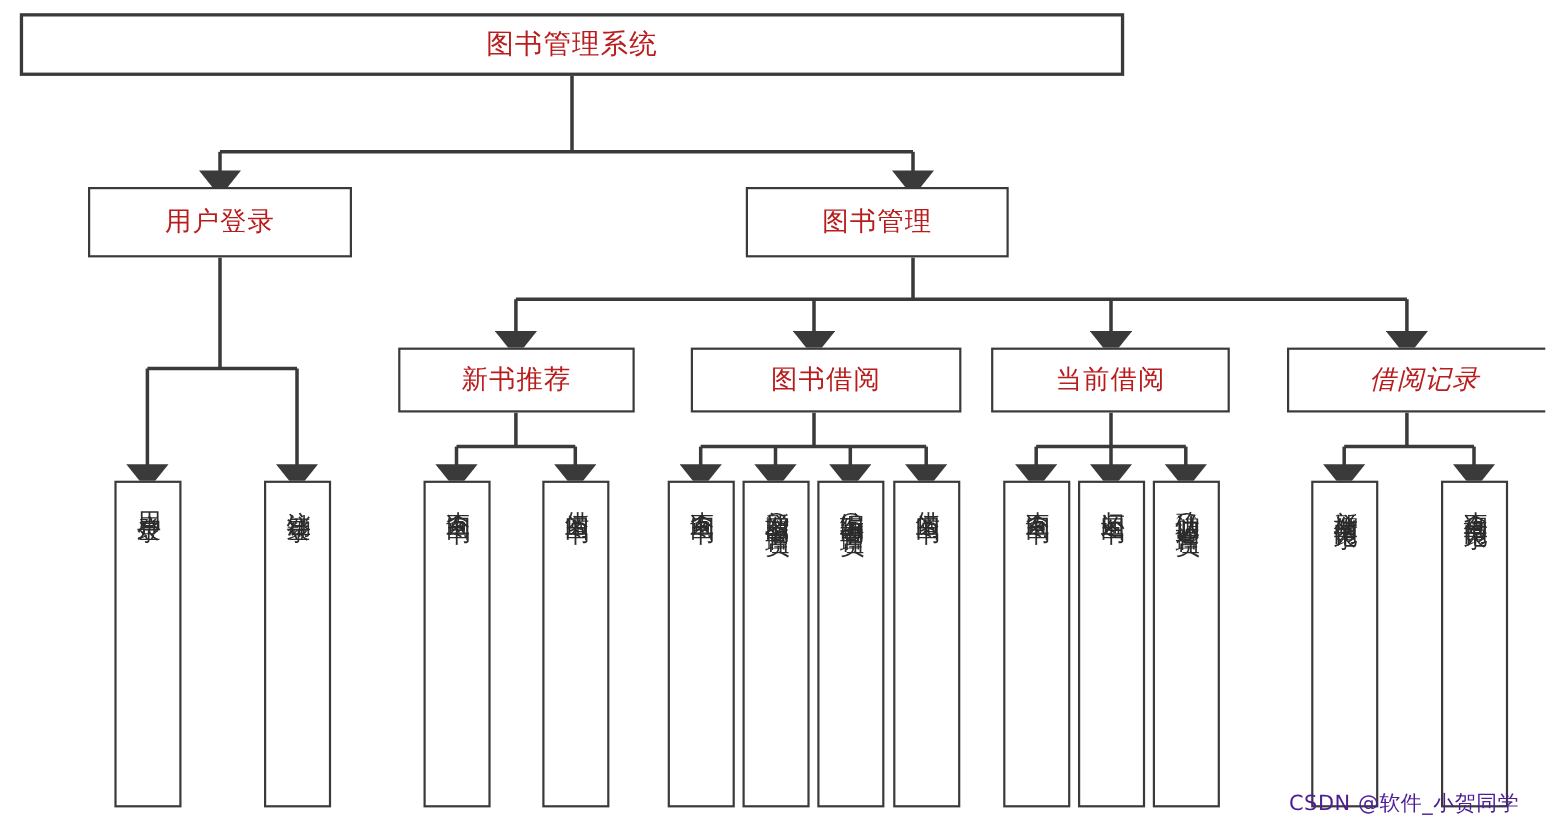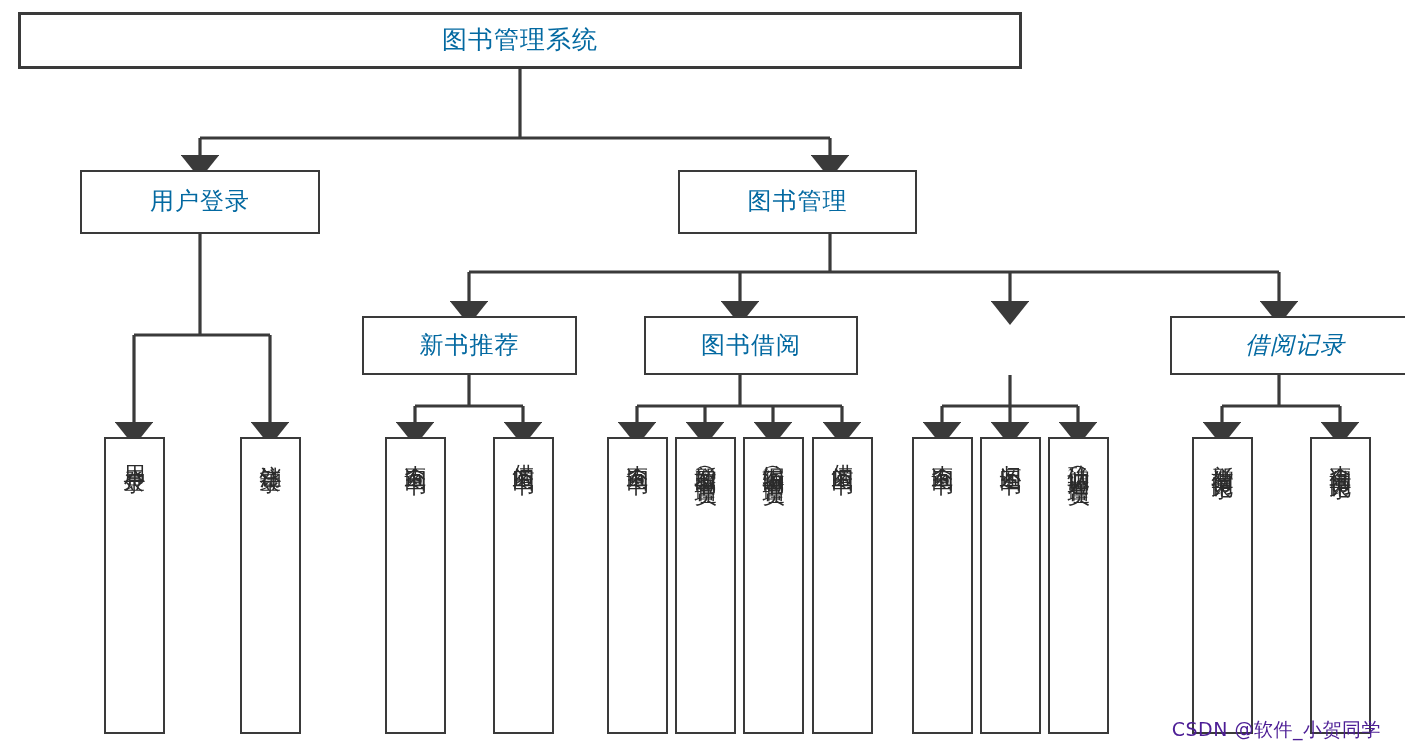--- a/index.html
+++ b/index.html
@@ -35,21 +35,21 @@
     display: flex;
     align-items: center;
     justify-content: center;
     overflow: hidden;
   }
   .node.root { border-width: 3px; }
   .node-label {
     font-size: 25px;
     line-height: 1.05;
     letter-spacing: 1px;
-    color: #0369a1;
+    color: #b91c1c;
     white-space: nowrap;
     text-align: center;
   }
   .node.level2 .node-label,
   .node.level3 .node-label {
     font-size: 24px;
   }
   .node.leaf {
     align-items: flex-start;
     justify-content: center;
@@ -138,22 +138,25 @@
   <div class="node level2" style="left:80px; top:170px; width:240px; height:64px;">
     <span class="node-label">用户登录</span>
   </div>
   <div class="node level2" style="left:678px; top:170px; width:239px; height:64px;">
     <span class="node-label">图书管理</span>
   </div>
 
   <div class="node level3" style="left:362px; top:316px; width:215px; height:59px;justify-content:center;">
     <span class="node-label">新书推荐</span>
   </div>
-  <div class="node level3" style="left:644px; top:316px; width:214px; height:59px;">
+  <div class="node level3" style="left:628px; top:316px; width:246px; height:59px;">
     <span class="node-label">图书借阅</span>
+  </div>
+  <div class="node level3" style="left:901px; top:316px; width:217px; height:59px;">
+    <span class="node-label">当前借阅</span>
   </div>
   <div class="node level3" style="left:1170px; top:316px; width:250px; height:59px;font-style:italic;">
     <span class="node-label">借阅记录</span>
   </div>
 
   <div class="node leaf" style="left:104px; top:437px; width:61px; height:297px;">
     <span class="node-label">用户登录</span>
   </div>
   <div class="node leaf" style="left:240px; top:437px; width:61px; height:297px;">
     <span class="node-label">注销登录</span>

